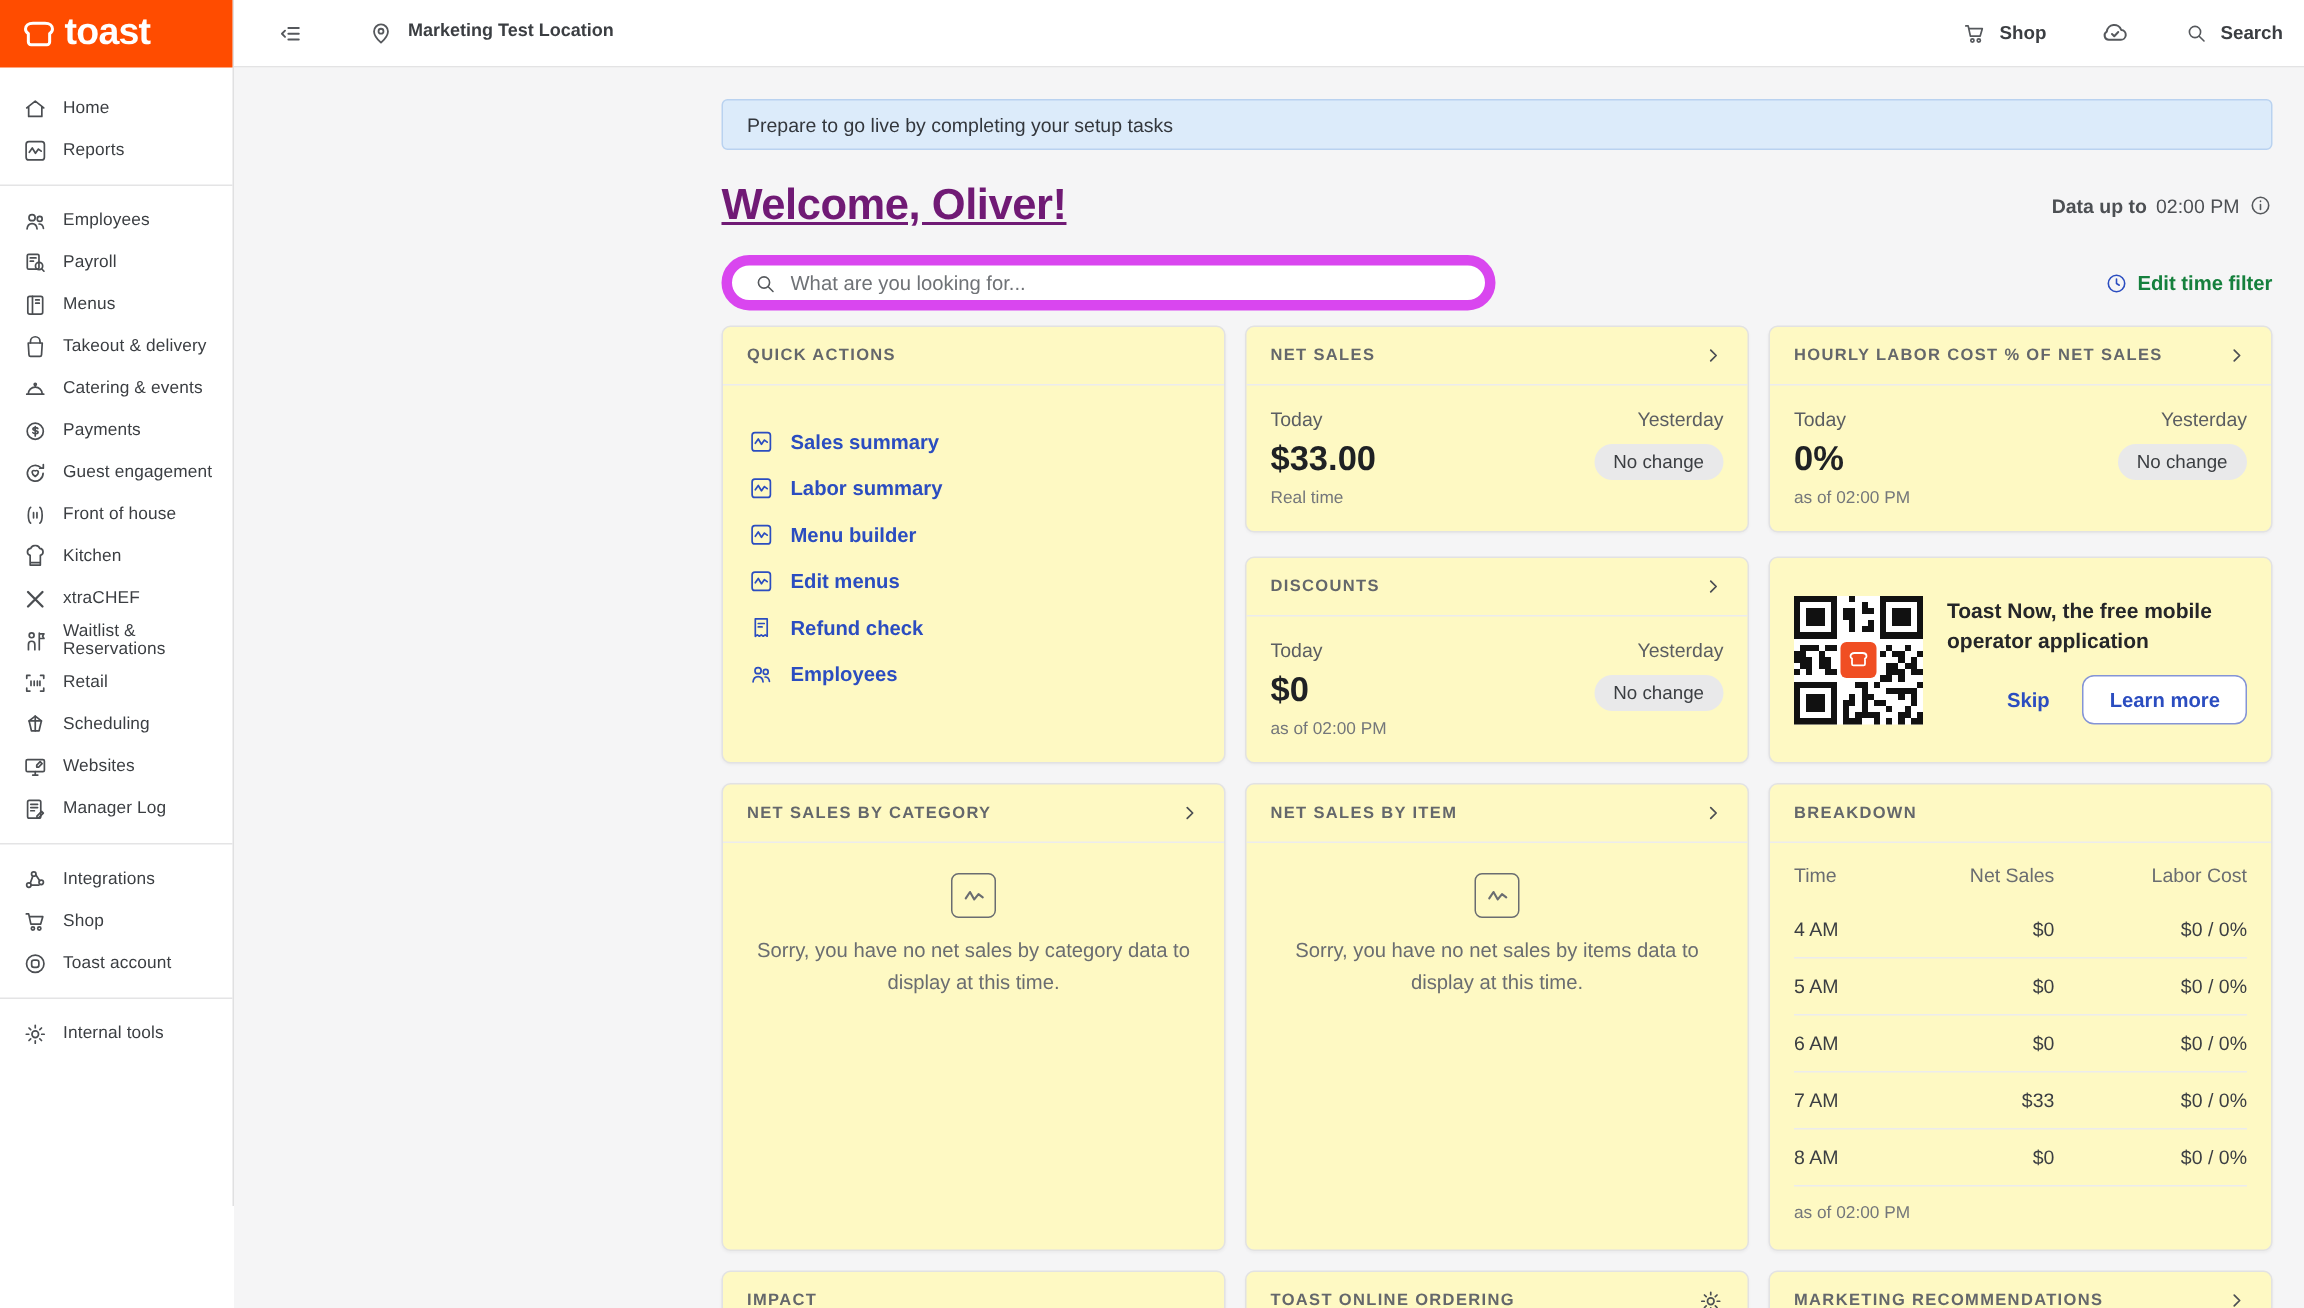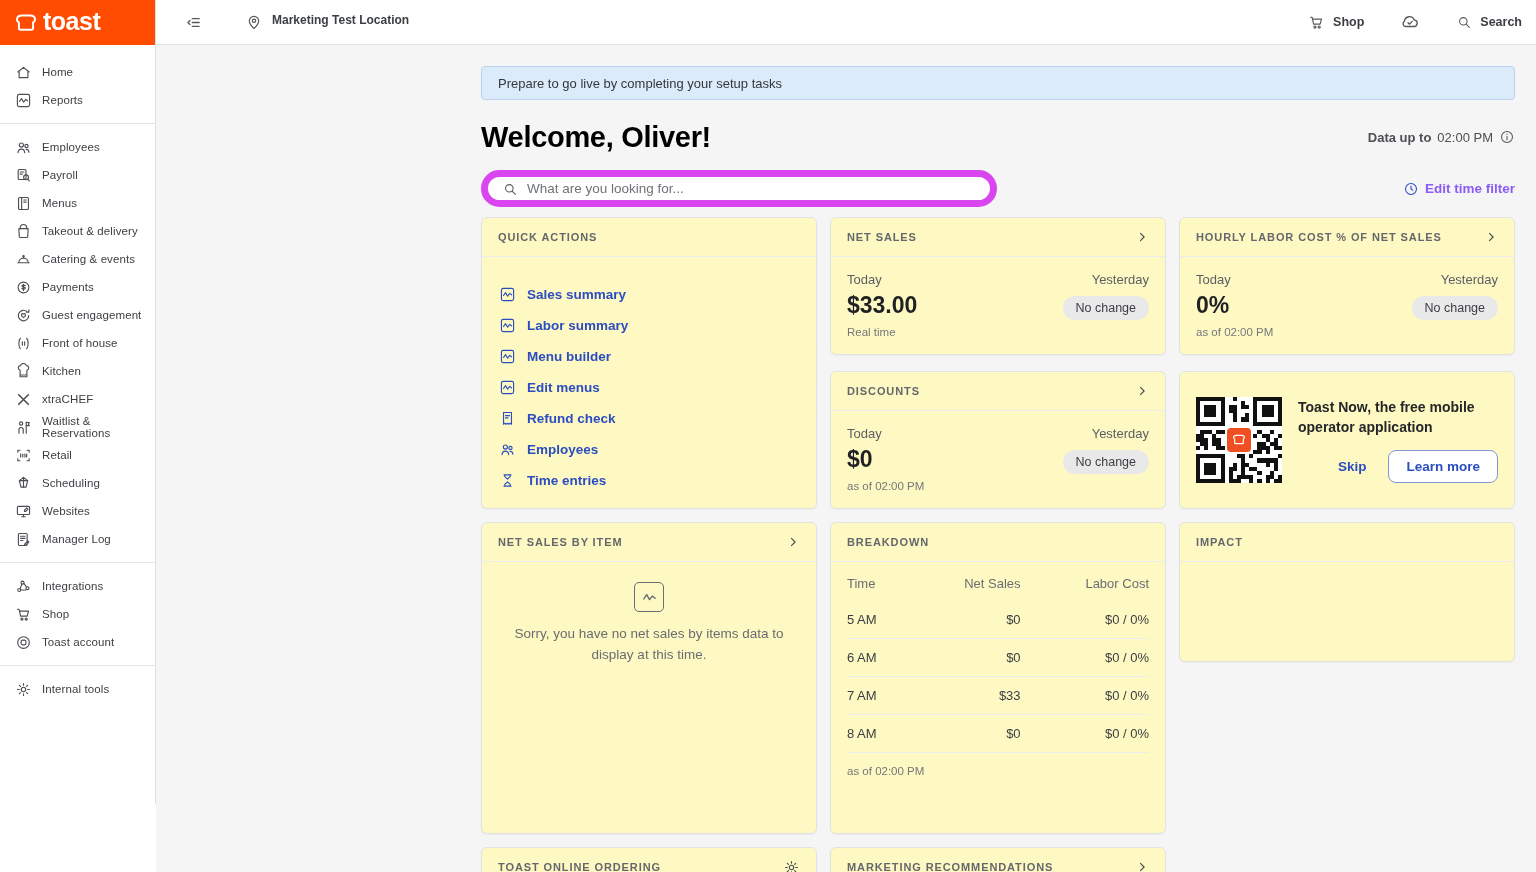--- a/index.html
+++ b/index.html
@@ -31,32 +31,32 @@
   .tb-action span.lbl { font-size:12.5px; font-weight:700; color:#3b3e42; }
 
   
   .content { position:absolute; left:156px; top:45px; width:1380px; height:827px; background:#f5f5f6; overflow:hidden; }
   .page { position:absolute; left:325px; top:0; width:1034px; }
 
   .banner { margin-top:21px; height:34px; background:#dcebfa; border:1px solid #b9d2f0; border-radius:4px;
     display:flex; align-items:center; padding:0 16px; font-size:13px; color:#33373d; }
 
   .header-row { margin-top:20px; height:34px; display:flex; align-items:center; justify-content:space-between; }
-  .welcome { font-size:29px; font-weight:600; color:#000000; letter-spacing:-0.3px; }
+  .welcome { font-size:29px; font-weight:600; color:#701a75; letter-spacing:-0.3px;text-decoration:underline; }
   .data-upto { display:flex; align-items:center; gap:6px; font-size:13px; color:#4c4f53; }
   .data-upto b { font-weight:700; }
   .data-upto .icon { cursor:pointer; }
 
   .search-row { margin-top:16px; height:37px; display:flex; align-items:center; justify-content:space-between; }
   .search-pill { width:516px; height:37px; background:#fff; border:7px solid #d946ef; border-radius:19px;
     display:flex; align-items:center; padding:0 14px; gap:9px; }
   .search-pill input { border:none; outline:none; flex:1; font-size:13.5px; color:#3b3e42; background:transparent;
     font-family:"Liberation Sans", sans-serif; }
   .search-pill input::placeholder { color:#6f7276; }
-  .time-filter { display:flex; align-items:center; gap:6px; color:#8b5cf6; font-size:13.5px; font-weight:700; cursor:pointer; }
+  .time-filter { display:flex; align-items:center; gap:6px; color:#15803d; font-size:13.5px; font-weight:700; cursor:pointer; }
   .time-filter .icon { color:#2b4dc0; }
 
   
   .grid { margin-top:10px; display:grid; grid-template-columns:repeat(3,336px); grid-template-rows:292px 312px 140px;
     column-gap:13px; row-gap:13px; }
   .colstack { display:flex; flex-direction:column; gap:16px; }
   .card { background:#fef9c3; border:1px solid #e2e2e3; border-radius:6px; box-shadow:0 1px 2px rgba(0,0,0,0.04); overflow:hidden; }
   .card-header { height:39px; display:flex; align-items:center; justify-content:space-between;
     padding:0 16px; border-bottom:1px solid #ececed; }
   .card-title { font-size:11px; font-weight:700; letter-spacing:0.9px; color:#64676b; }
@@ -461,28 +461,20 @@
           <div class="qa-link">
               <span class="icon">
                 <svg width="17" height="17" viewBox="0 0 24 24" fill="none" stroke="currentColor" stroke-width="1.6" stroke-linecap="round" stroke-linejoin="round">
                   <circle cx="9" cy="8.6" r="2.9"></circle>
                   <path d="M4.3 19.2c.3-3.2 2.2-5 4.7-5s4.4 1.8 4.7 5"></path>
                   <circle cx="16.2" cy="9.8" r="2.3"></circle>
                   <path d="M15.6 14.6c2.2 0 3.8 1.3 4.1 4.1"></path>
                 </svg>
               </span>
               <span>Employees</span>
-            </div>
-          <div class="qa-link">
-              <span class="icon">
-                <svg width="17" height="17" viewBox="0 0 24 24" fill="none" stroke="currentColor" stroke-width="1.6" stroke-linecap="round" stroke-linejoin="round">
-                  <path d="M7 4h10M7 20h10M8.2 4v2.6L12 10l3.8-3.4V4M8.2 20v-2.6L12 14l3.8 3.4V20"></path>
-                </svg>
-              </span>
-              <span>Time entries</span>
             </div>
         </div>
       </div>
 
       <div class="colstack">
         <div class="card stat-card">
           <div class="card-header">
             <span class="card-title">NET SALES</span>
             <span class="icon chev">
                 <svg width="14" height="14" viewBox="0 0 24 24" fill="none" stroke="currentColor" stroke-width="1.6" stroke-linecap="round" stroke-linejoin="round">
@@ -665,20 +657,38 @@
           <div class="promo-right">
             <div class="promo-text">Toast Now, the free mobile operator application</div>
             <div class="promo-actions">
               <span class="skip-link">Skip</span>
               <button class="learn-btn">Learn more</button>
             </div>
           </div>
         </div>
       </div>
 
+      <div class="card empty-card">
+        <div class="card-header">
+          <span class="card-title">NET SALES BY CATEGORY</span>
+          <span class="icon chev">
+              <svg width="14" height="14" viewBox="0 0 24 24" fill="none" stroke="currentColor" stroke-width="1.6" stroke-linecap="round" stroke-linejoin="round">
+                <path d="M9.4 5.8 15.6 12l-6.2 6.2" stroke-width="2"></path>
+              </svg>
+            </span>
+        </div>
+        <div class="empty-body">
+          <span class="empty-icon">
+              <svg width="17" height="17" viewBox="0 0 24 24" fill="none" stroke="currentColor" stroke-width="2" stroke-linecap="round" stroke-linejoin="round">
+                <polyline points="4,14 8,8 12,15 16,10 20,13"></polyline>
+              </svg>
+            </span>
+          <div class="empty-text">Sorry, you have no net sales by category data to display at this time.</div>
+        </div>
+      </div>
 
       <div class="card empty-card">
         <div class="card-header">
           <span class="card-title">NET SALES BY ITEM</span>
           <span class="icon chev">
               <svg width="14" height="14" viewBox="0 0 24 24" fill="none" stroke="currentColor" stroke-width="1.6" stroke-linecap="round" stroke-linejoin="round">
                 <path d="M9.4 5.8 15.6 12l-6.2 6.2" stroke-width="2"></path>
               </svg>
             </span>
         </div>
@@ -699,20 +709,25 @@
         <div class="bd-pad">
           <table class="bd-table">
             <thead>
               <tr>
                 <th>Time</th>
                 <th>Net Sales</th>
                 <th>Labor Cost</th>
               </tr>
             </thead>
             <tbody>
+              <tr>
+                  <td>4 AM</td>
+                  <td>$0</td>
+                  <td>$0 / 0%</td>
+                </tr>
               <tr>
                   <td>5 AM</td>
                   <td>$0</td>
                   <td>$0 / 0%</td>
                 </tr>
               <tr>
                   <td>6 AM</td>
                   <td>$0</td>
                   <td>$0 / 0%</td>
                 </tr>

